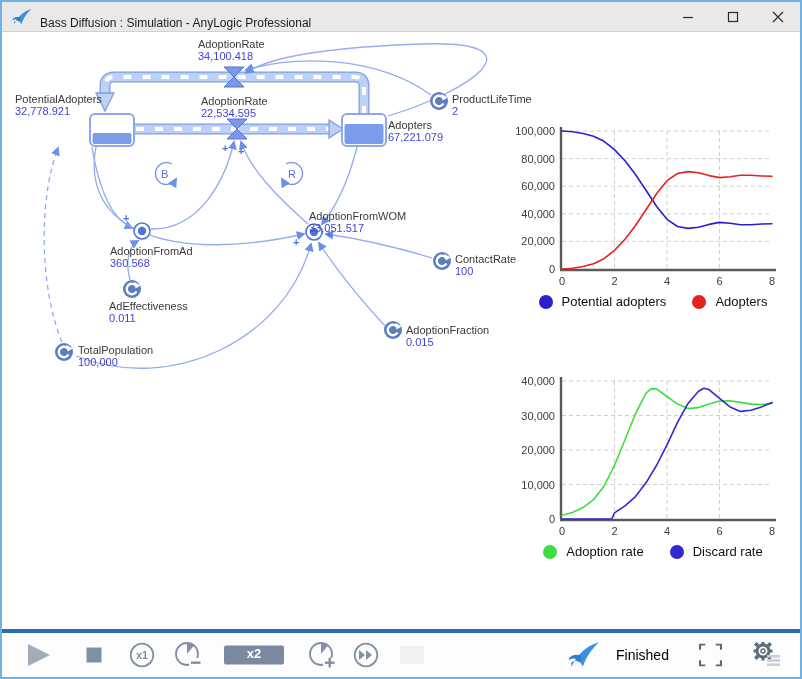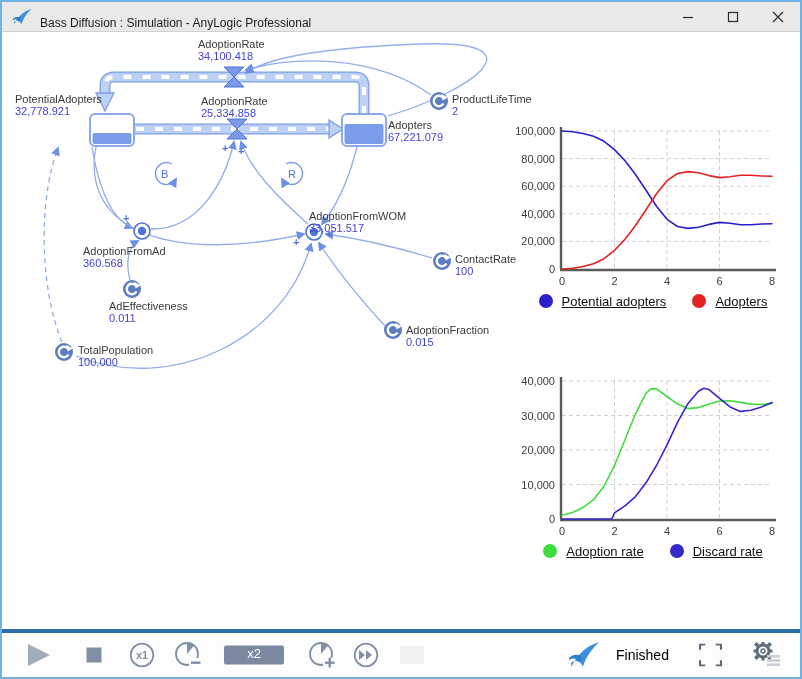--- a/index.html
+++ b/index.html
@@ -12,26 +12,26 @@
   .wbtn{width:45px;height:100%;display:flex;align-items:center;justify-content:center;}
   
   .canvas{position:relative;flex:1 1 auto;background:#ffffff;overflow:hidden;}
   .diagram-svg{position:absolute;left:0;top:0;}
   .nlabel{position:absolute;font-size:11px;line-height:11.5px;white-space:nowrap;}
   .nname{color:#3a3a3a;}
   .nvalue{color:#4343d6;}
   .chart-svg{position:absolute;}
   text.tick{font-size:11px;fill:#3c3c3c;font-family:"Liberation Sans",sans-serif;}
   .legend{position:absolute;width:302px;display:flex;justify-content:center;align-items:center;gap:26px;font-size:13px;color:#111;}
-  .legend-item{display:flex;align-items:flex-start;text-decoration:underline;}
+  .legend-item{display:flex;align-items:center;}
   .legend .dot{width:14px;height:14px;border-radius:50%;display:inline-block;margin-right:9px;}
   
   .toolbar{flex:0 0 auto;height:48px;background:#fdfdfd;border-top:4px solid #2d6cab;position:relative;box-sizing:border-box;}
   .tbtn{position:absolute;top:50%;transform:translateY(-50%);display:flex;align-items:flex-start;justify-content:center;cursor:default;}
-  .speed-btn{left:222px;width:60px;height:19px;background:#7b8aa1;border-radius:2px;color:#fff;font-size:13px;font-weight:normal;}
+  .speed-btn{left:222px;width:60px;height:19px;background:#7b8aa1;border-radius:2px;color:#fff;font-size:13px;font-weight:bold;}
   .blank-slot{left:398px;width:24px;height:18px;background:#f1f1f1;}
   .status-text{position:absolute;left:614px;top:50%;transform:translateY(-50%);font-size:14px;color:#000000;}
 </style>
 </head>
 <body>
 
 <div class="window">
 
   <div class="titlebar">
     <span class="tlogo">
@@ -155,31 +155,31 @@
     <div class="nlabel" style="left:13px;top:62px">
         <div class="nname">PotentialAdopters</div>
         <div class="nvalue">32,778.921</div>
       </div>
     <div class="nlabel" style="left:196px;top:7px">
         <div class="nname">AdoptionRate</div>
         <div class="nvalue">34,100.418</div>
       </div>
     <div class="nlabel" style="left:199px;top:64px">
         <div class="nname">AdoptionRate</div>
-        <div class="nvalue">25,334.858</div>
+        <div class="nvalue">22,534.595</div>
       </div>
     <div class="nlabel" style="left:386px;top:88px">
         <div class="nname">Adopters</div>
         <div class="nvalue">67,221.079</div>
       </div>
     <div class="nlabel" style="left:450px;top:62px">
         <div class="nname">ProductLifeTime</div>
         <div class="nvalue">2</div>
       </div>
-    <div class="nlabel" style="left:81px;top:214px">
+    <div class="nlabel" style="left:108px;top:214px">
         <div class="nname">AdoptionFromAd</div>
         <div class="nvalue">360.568</div>
       </div>
     <div class="nlabel" style="left:107px;top:269px">
         <div class="nname">AdEffectiveness</div>
         <div class="nvalue">0.011</div>
       </div>
     <div class="nlabel" style="left:76px;top:313px">
         <div class="nname">TotalPopulation</div>
         <div class="nvalue">100,000</div>

